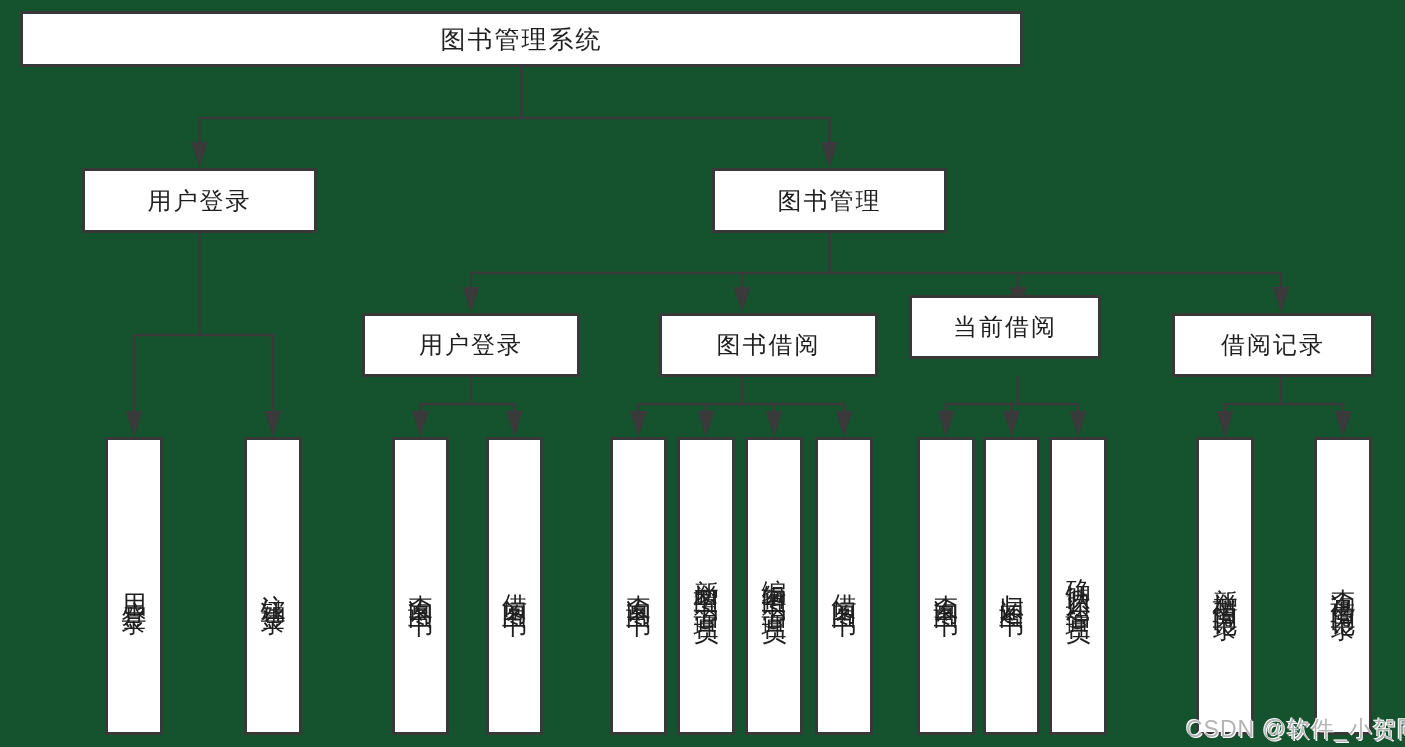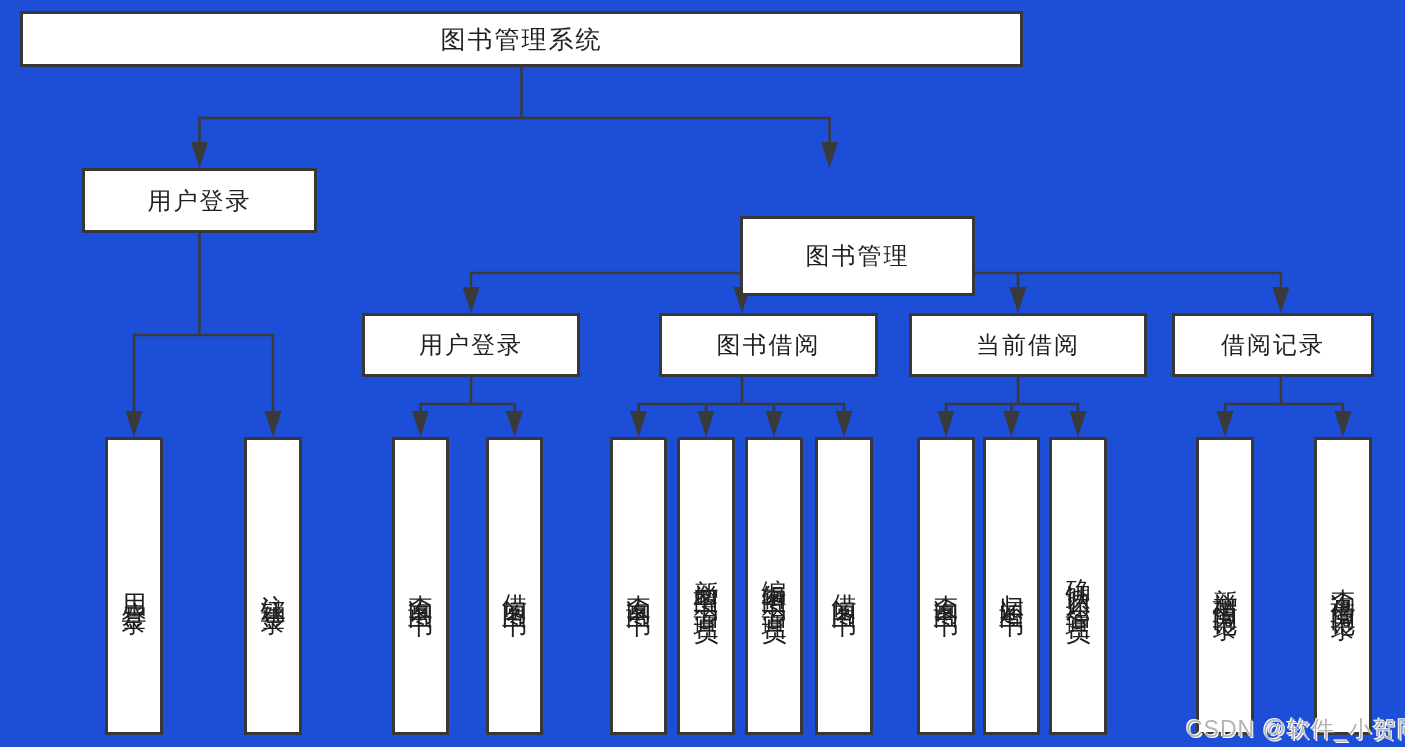--- a/index.html
+++ b/index.html
@@ -4,21 +4,21 @@
 <style>
   html, body {
     margin: 0;
     padding: 0;
     background: #ffffff;
   }
   .canvas {
     position: relative;
     width: 1405px;
     height: 747px;
-    background: #1d4ed8;
+    background: #14532d;
     font-family: "Liberation Sans", "DejaVu Sans", sans-serif;
     overflow: hidden;
   }
   .connectors {
     position: absolute;
     left: 0;
     top: 0;
     z-index: 1;
   }
   .connectors path {
@@ -122,31 +122,31 @@
     </g>
   </svg>
 
   <div class="node top" style="left:20px; top:11px; width:1003px; height:56px;">
     <span class="h-label">图书管理系统</span>
   </div>
 
   <div class="node mid" style="left:82px; top:168px; width:235px; height:65px;">
     <span class="h-label">用户登录</span>
   </div>
-  <div class="node mid" style="left:740px; top:168px; width:235px; height:80px;margin-top:48px;">
+  <div class="node mid" style="left:712px; top:168px; width:235px; height:65px;">
     <span class="h-label">图书管理</span>
   </div>
 
   <div class="node mid" style="left:362px; top:313px; width:218px; height:64px;">
     <span class="h-label">用户登录</span>
   </div>
   <div class="node mid" style="left:633px; top:313px; width:219px; height:64px;margin-left:26px;">
     <span class="h-label">图书借阅</span>
   </div>
-  <div class="node mid" style="left:909px; top:313px; width:238px; height:64px;">
+  <div class="node mid" style="left:909px; top:295px; width:192px; height:64px;">
     <span class="h-label">当前借阅</span>
   </div>
   <div class="node mid" style="left:1172px; top:313px; width:202px; height:64px;">
     <span class="h-label">借阅记录</span>
   </div>
 
   <div class="node leaf" style="left:105px; top:437px; width:58px; height:298px;">
     <span class="v-label">用户登录</span>
   </div>
   <div class="node leaf" style="left:244px; top:437px; width:58px; height:298px;">

